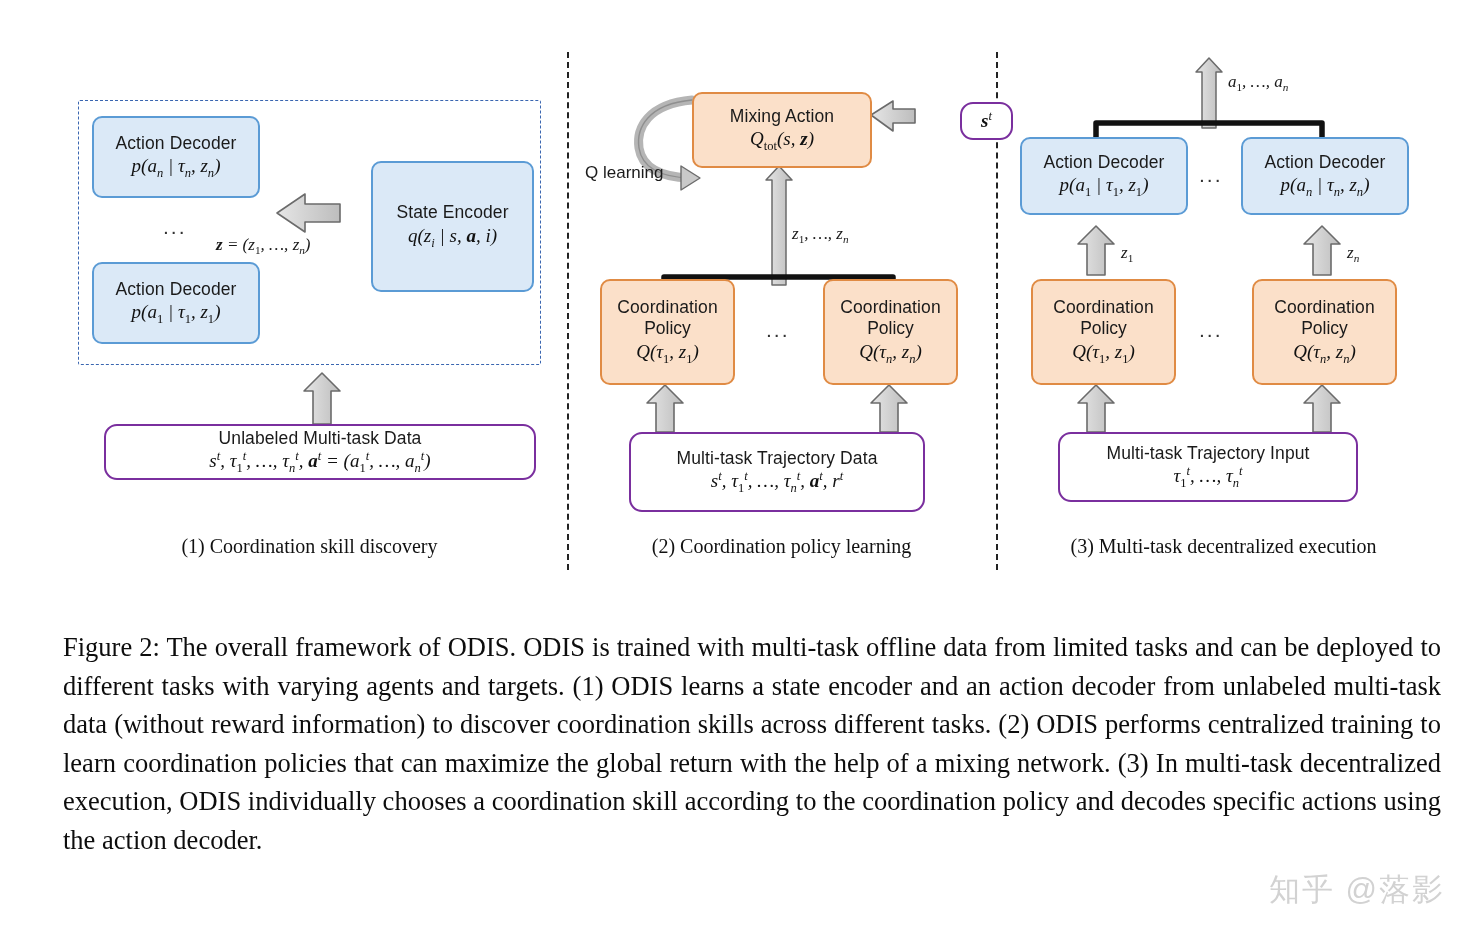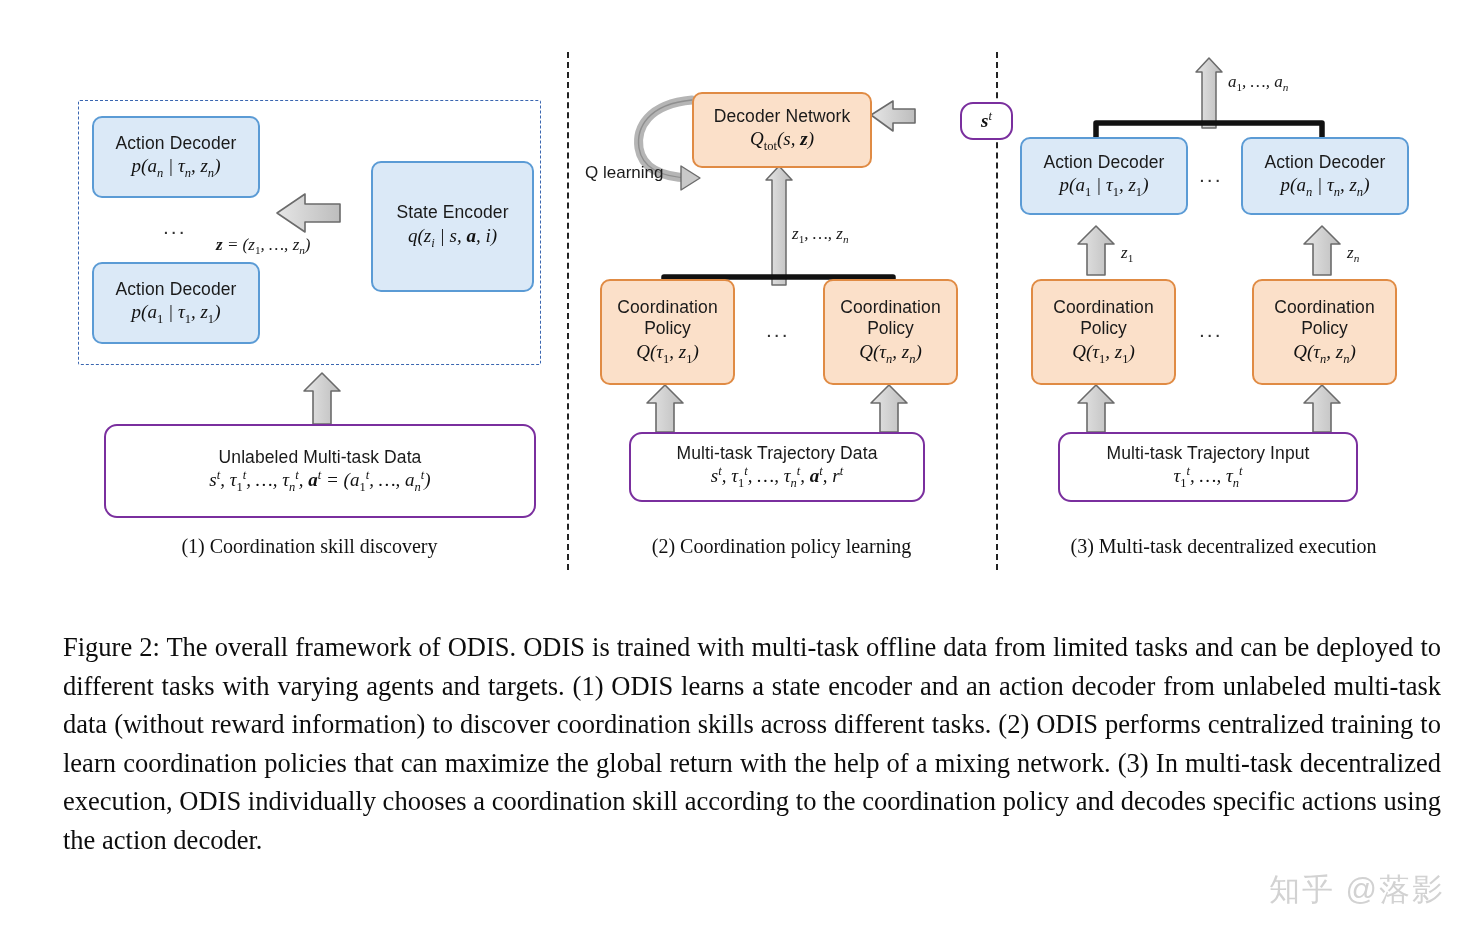--- a/index.html
+++ b/index.html
@@ -198,31 +198,31 @@
 
   <div class="node blue" style="left:371px; top:161px; width:163px; height:131px;">
     <div class="l1">State Encoder</div>
     <div class="mth">q(<i>z</i><sub><i>i</i></sub> | <i>s</i>, <span class="bf"><i>a</i></span>, <i>i</i>)</div>
   </div>
 
   <div class="lbl mth" style="left:216px; top:235px;">
     <span class="bf"><i>z</i></span> = (<i>z</i><sub>1</sub>, …, <i>z</i><sub><i>n</i></sub>)
   </div>
 
-  <div class="node purple" style="left:104px; top:424px; width:432px; height:94px;">
+  <div class="node purple" style="left:104px; top:424px; width:432px; height:56px;">
     <div class="l1">Unlabeled Multi-task Data</div>
     <div class="mth">
       <i>s</i><sup><i>t</i></sup>, <i>τ</i><sub>1</sub><sup><i>t</i></sup>, …, <i>τ</i><sub><i>n</i></sub><sup><i>t</i></sup>, <span class="bf"><i>a</i></span><sup><i>t</i></sup> = (<i>a</i><sub>1</sub><sup><i>t</i></sup>, …, <i>a</i><sub><i>n</i></sub><sup><i>t</i></sup>)
     </div>
   </div>
 
   <div class="panel-label" style="left:78px; top:535px; width:463px;">(1) Coordination skill discovery</div>
 
   <div class="node orange" style="left:692px; top:92px; width:180px; height:76px;">
-    <div class="l1">Decoder Network</div>
+    <div class="l1">Mixing Action</div>
     <div class="mth"><i>Q</i><sub class="up">tot</sub>(<i>s</i>, <span class="bf"><i>z</i></span>)</div>
   </div>
 
   <div class="node purple" style="left:916px; top:102px; width:53px; height:38px;margin-left:44px;">
     <div class="mth"><span class="bf"><i>s</i></span><sup><i>t</i></sup></div>
   </div>
 
   <div class="lbl" style="left:585px; top:163px;">Q learning</div>
 
   <div class="lbl mth" style="left:792px; top:224px;">
@@ -236,21 +236,21 @@
   </div>
 
   <div class="ellip" style="left:766px; top:318px;">...</div>
 
   <div class="node orange" style="left:823px; top:279px; width:135px; height:106px;">
     <div class="l1">Coordination</div>
     <div class="l2">Policy</div>
     <div class="mth"><i>Q</i>(<i>τ</i><sub><i>n</i></sub>, <i>z</i><sub><i>n</i></sub>)</div>
   </div>
 
-  <div class="node purple" style="left:629px; top:432px; width:296px; height:70px;">
+  <div class="node purple" style="left:629px; top:432px; width:296px; height:80px;">
     <div class="l1">Multi-task Trajectory Data</div>
     <div class="mth">
       <i>s</i><sup><i>t</i></sup>, <i>τ</i><sub>1</sub><sup><i>t</i></sup>, …, <i>τ</i><sub><i>n</i></sub><sup><i>t</i></sup>, <span class="bf"><i>a</i></span><sup><i>t</i></sup>, <i>r</i><sup><i>t</i></sup>
     </div>
   </div>
 
   <div class="panel-label" style="left:567px; top:535px; width:429px;">(2) Coordination policy learning</div>
 
   <div class="lbl mth" style="left:1228px; top:72px;">
     <i>a</i><sub>1</sub>, …, <i>a</i><sub><i>n</i></sub>

